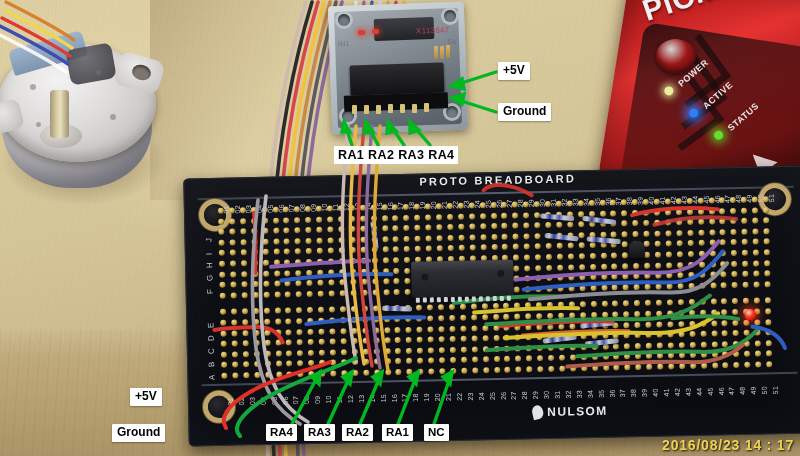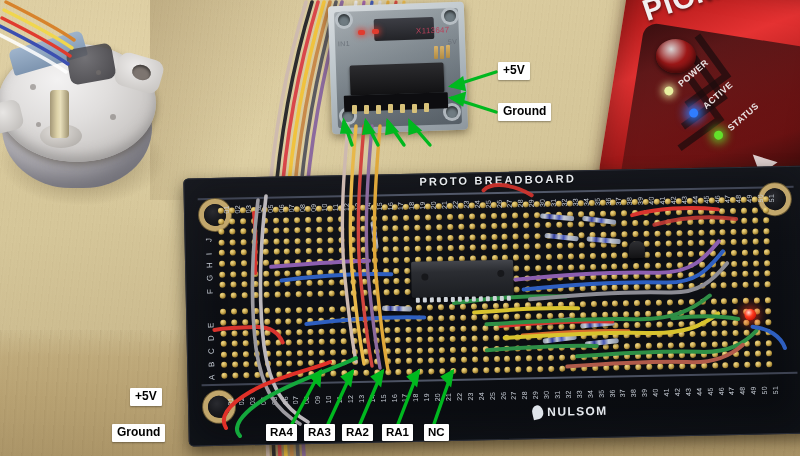--- a/index.html
+++ b/index.html
@@ -1305,25 +1305,27 @@
         <polygon points="418,372 416,384 409,377"></polygon>
       <line x1="434" y1="424" x2="452" y2="372"></line>
         <polygon points="452,372 450,384 443,377"></polygon>
     </g>
   </svg>
 
   <div class="anno">
     <div class="lbl" style="left:498px;top:62px;">+5V</div>
     <div class="lbl" style="left:498px;top:103px;">Ground</div>
 
+    <div class="lbl-group" style="left:334px;top:146px;">RA1 RA2 RA3 RA4</div>
 
     <div class="lbl" style="left:130px;top:388px;">+5V</div>
     <div class="lbl" style="left:112px;top:424px;">Ground</div>
 
     <div class="lbl sm" style="left:266px;top:424px;">RA4</div>
     <div class="lbl sm" style="left:304px;top:424px;">RA3</div>
     <div class="lbl sm" style="left:342px;top:424px;">RA2</div>
     <div class="lbl sm" style="left:382px;top:424px;">RA1</div>
     <div class="lbl sm" style="left:424px;top:424px;">NC</div>
   </div>
 
+  <div class="stamp">2016/08/23  14 : 17</div>
 
 </div>
 
 </body></html>

